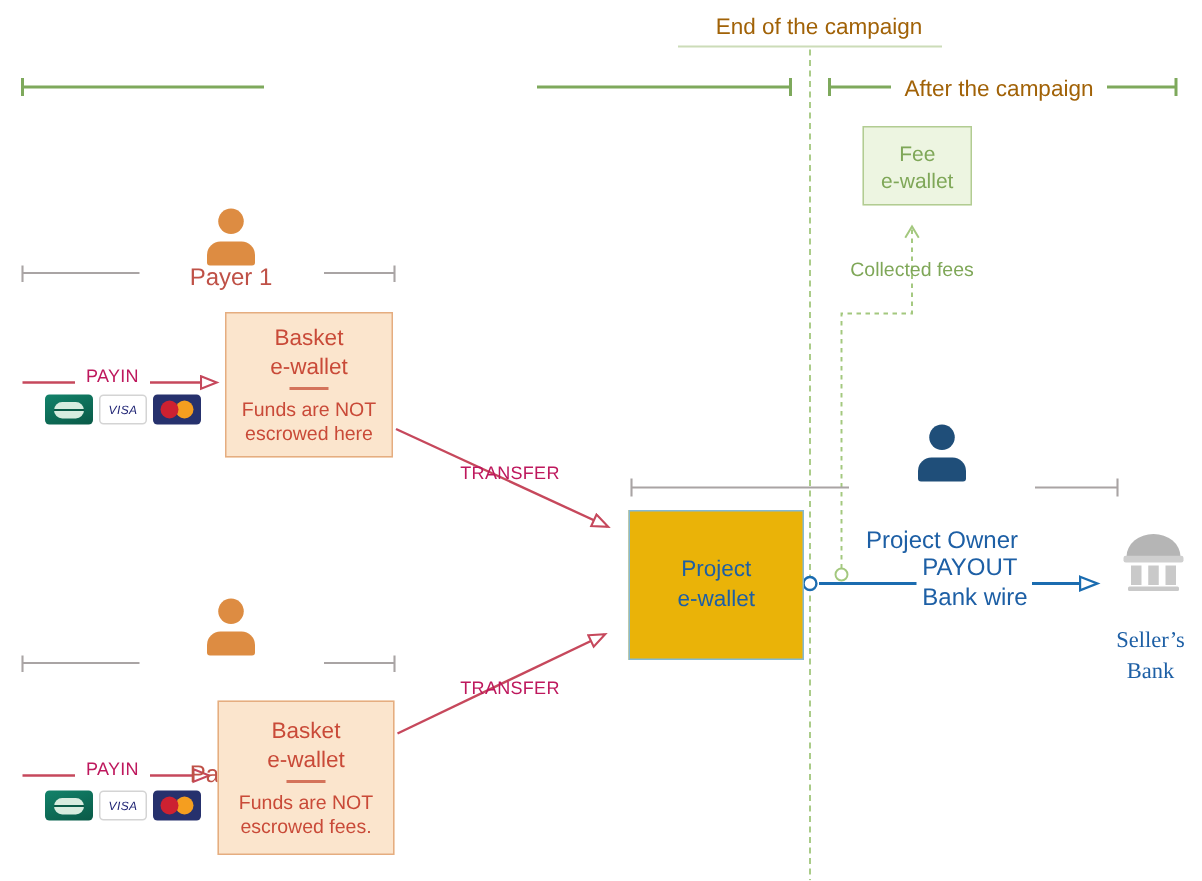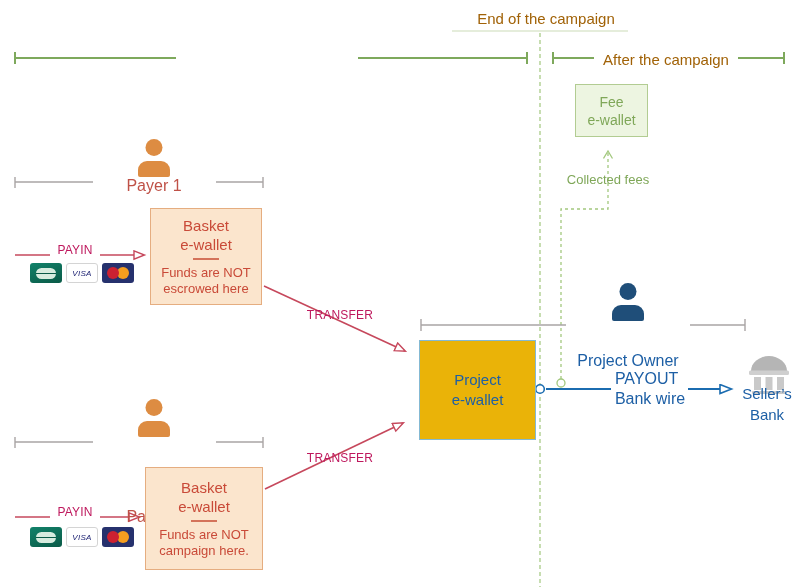--- a/index.html
+++ b/index.html
@@ -174,21 +174,21 @@
     <span class="card card-mc">
         <span class="c1"></span>
         <span class="c2"></span>
       </span>
   </div>
   <div class="box basket-box basket-2">
     <div class="title">Basket</div>
     <div class="title">e-wallet</div>
     <div class="rule"></div>
     <div class="note">Funds are NOT</div>
-    <div class="note">campaign here.</div>
+    <div class="note">escrowed fees.</div>
   </div>
   <div class="lbl red-lbl" style="left:340px;top:459px;">TRANSFER</div>
 
   <div class="box project-box">
     <div>Project</div>
     <div>e-wallet</div>
   </div>
 
   <div class="person navy" style="left:610px;top:283px;">
     <span class="head"></span>
@@ -202,18 +202,18 @@
   </div>
 
   <svg class="bank-icon" width="46" height="42" viewBox="0 0 46 42">
     <path d="M5,17 A18,15 0 0 1 41,17 Z" fill="#b5b5b5"></path>
     <rect x="3" y="16.5" width="40" height="4.5" rx="1.5" fill="#cfcfcf"></rect>
     <rect x="8" y="23" width="7" height="13" fill="#c9c9c9"></rect>
     <rect x="19.5" y="23" width="7" height="13" fill="#c9c9c9"></rect>
     <rect x="31" y="23" width="7" height="13" fill="#c9c9c9"></rect>
     <rect x="6" y="37" width="34" height="3" rx="1" fill="#c9c9c9"></rect>
   </svg>
-  <div class="lbl blue-lbl bank-lbl" style="left:767px;top:404px;">
+  <div class="lbl blue-lbl bank-lbl" style="left:767px;top:438px;font-family:Liberation Serif, serif;">
     <div>Seller’s</div>
     <div>Bank</div>
   </div>
 
 </div>
 
 </body></html>

